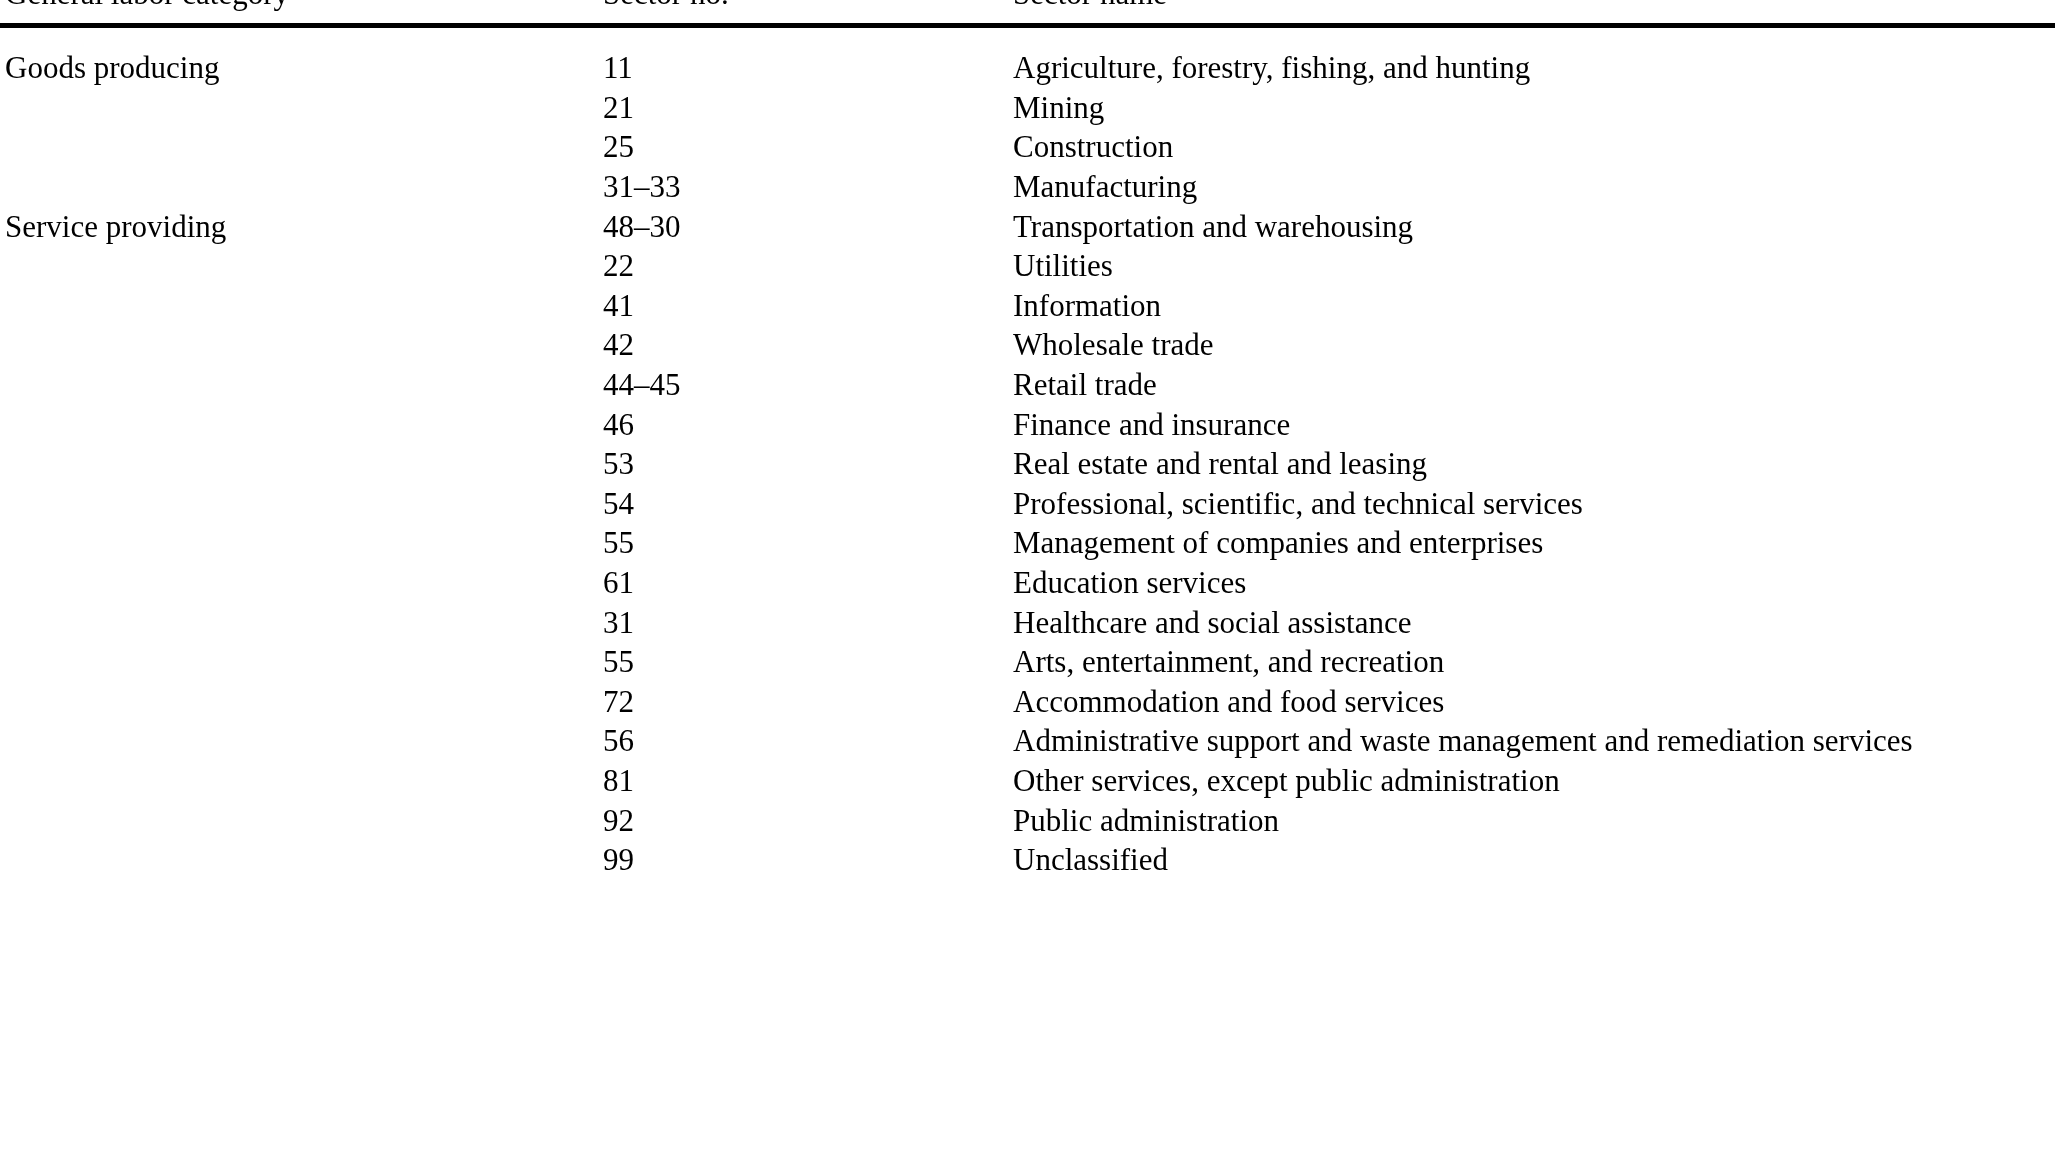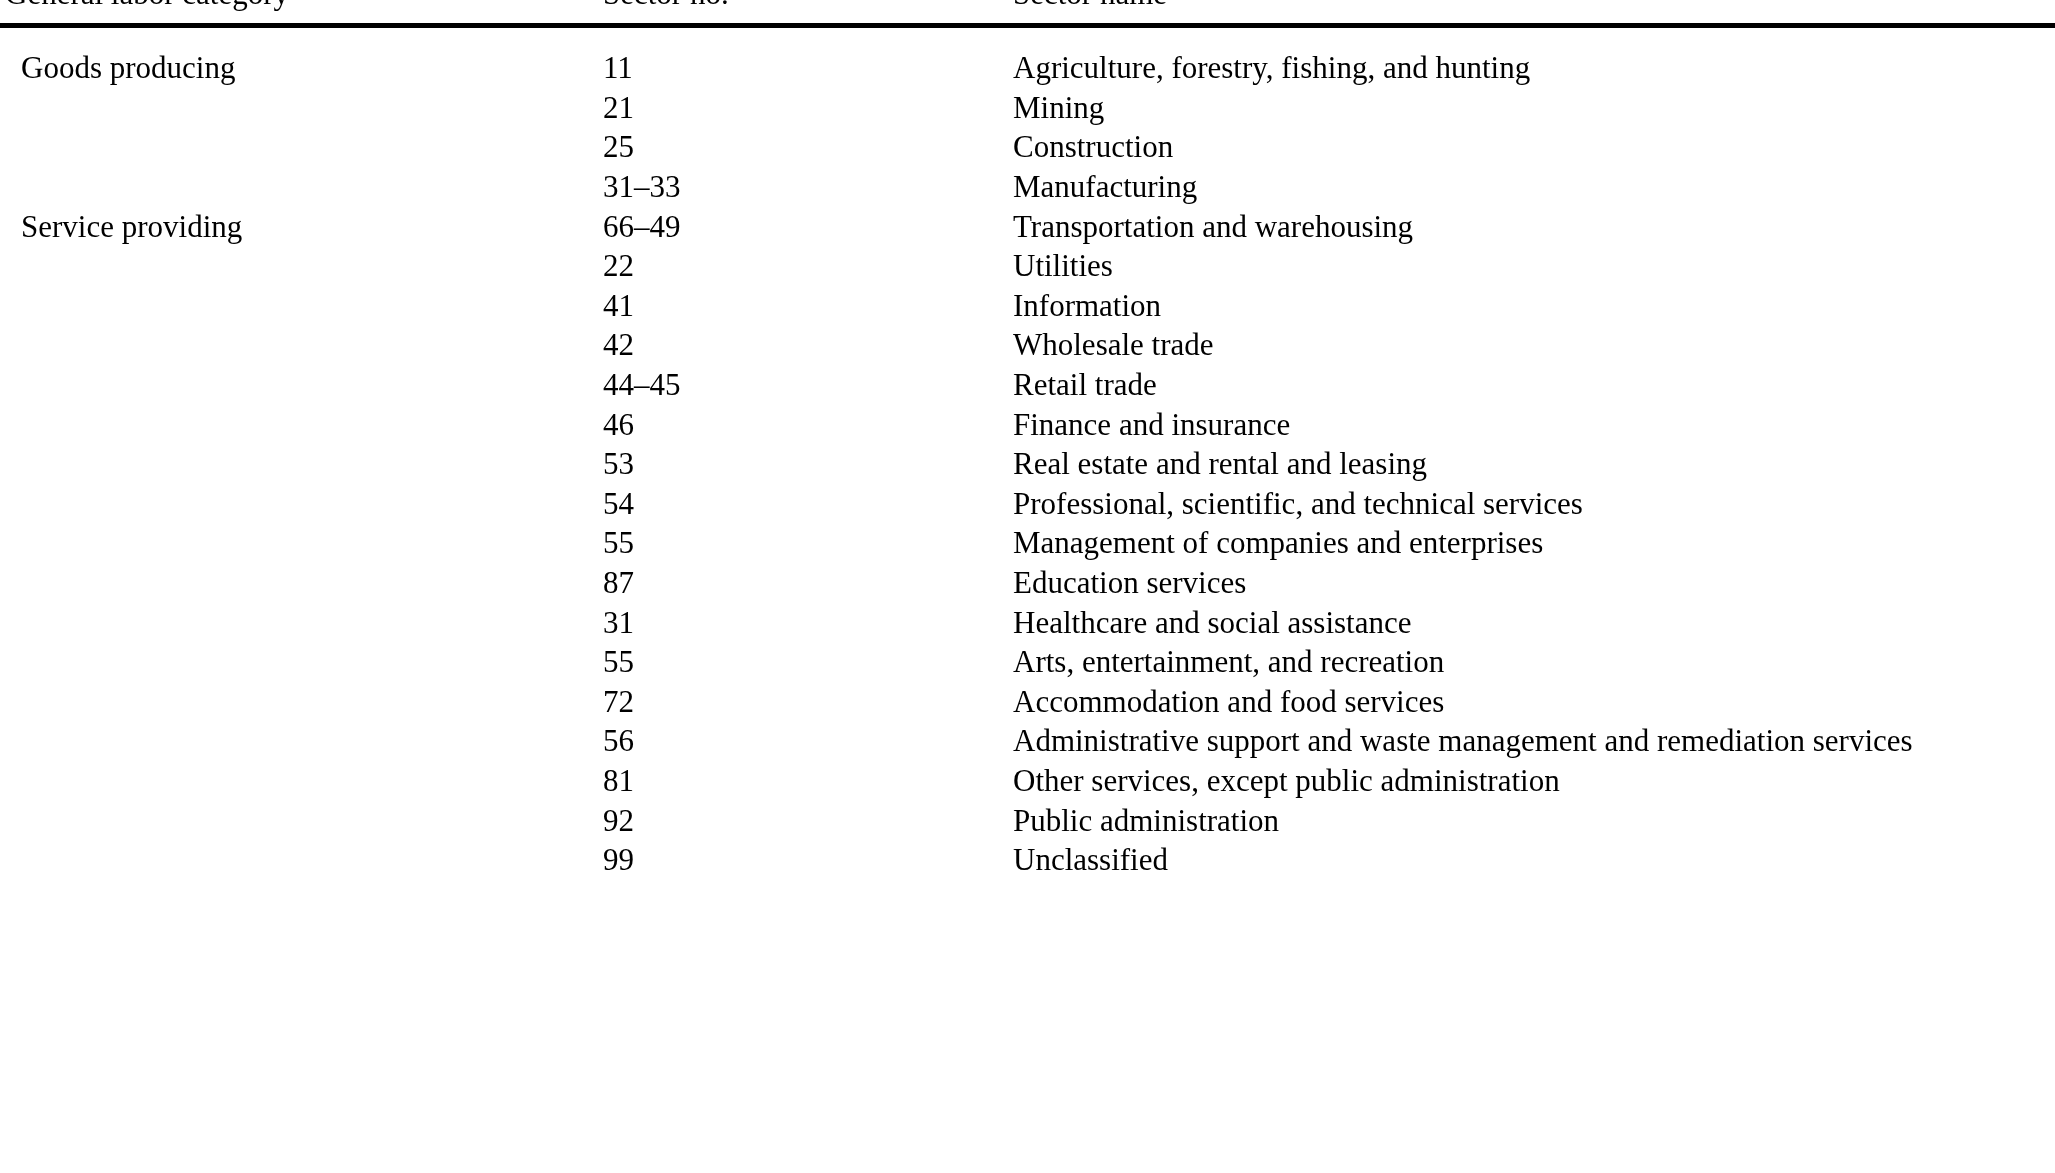--- a/index.html
+++ b/index.html
@@ -61,21 +61,21 @@
 
   tbody tr td {
     padding: 0;
     height: 39.6px;
     vertical-align: middle;
     white-space: nowrap;
     font-size: 31px;
   }
   tbody tr:first-child td { padding-top: 20px; }
 
-  td.col-1 { padding-left: 21px; }
+  td.col-1 { padding-left: 5px; }
   td.col-2 { padding-left: 3px; }
   td.col-3 { padding-left: 3px; }
 </style>
 </head>
 <body>
 
 <div id="page">
   <div class="table-viewport">
     <table class="sector-table">
       <colgroup>
@@ -106,21 +106,21 @@
             <td class="col-2">25</td>
             <td class="col-3">Construction</td>
           </tr>
           <tr>
             <td class="col-1"></td>
             <td class="col-2">31–33</td>
             <td class="col-3">Manufacturing</td>
           </tr>
           <tr>
             <td class="col-1">Service providing</td>
-            <td class="col-2">66–49</td>
+            <td class="col-2">48–30</td>
             <td class="col-3">Transportation and warehousing</td>
           </tr>
           <tr>
             <td class="col-1"></td>
             <td class="col-2">22</td>
             <td class="col-3">Utilities</td>
           </tr>
           <tr>
             <td class="col-1"></td>
             <td class="col-2">41</td>
@@ -151,21 +151,21 @@
             <td class="col-2">54</td>
             <td class="col-3">Professional, scientific, and technical services</td>
           </tr>
           <tr>
             <td class="col-1"></td>
             <td class="col-2">55</td>
             <td class="col-3">Management of companies and enterprises</td>
           </tr>
           <tr>
             <td class="col-1"></td>
-            <td class="col-2">87</td>
+            <td class="col-2">61</td>
             <td class="col-3">Education services</td>
           </tr>
           <tr>
             <td class="col-1"></td>
             <td class="col-2">31</td>
             <td class="col-3">Healthcare and social assistance</td>
           </tr>
           <tr>
             <td class="col-1"></td>
             <td class="col-2">55</td>

